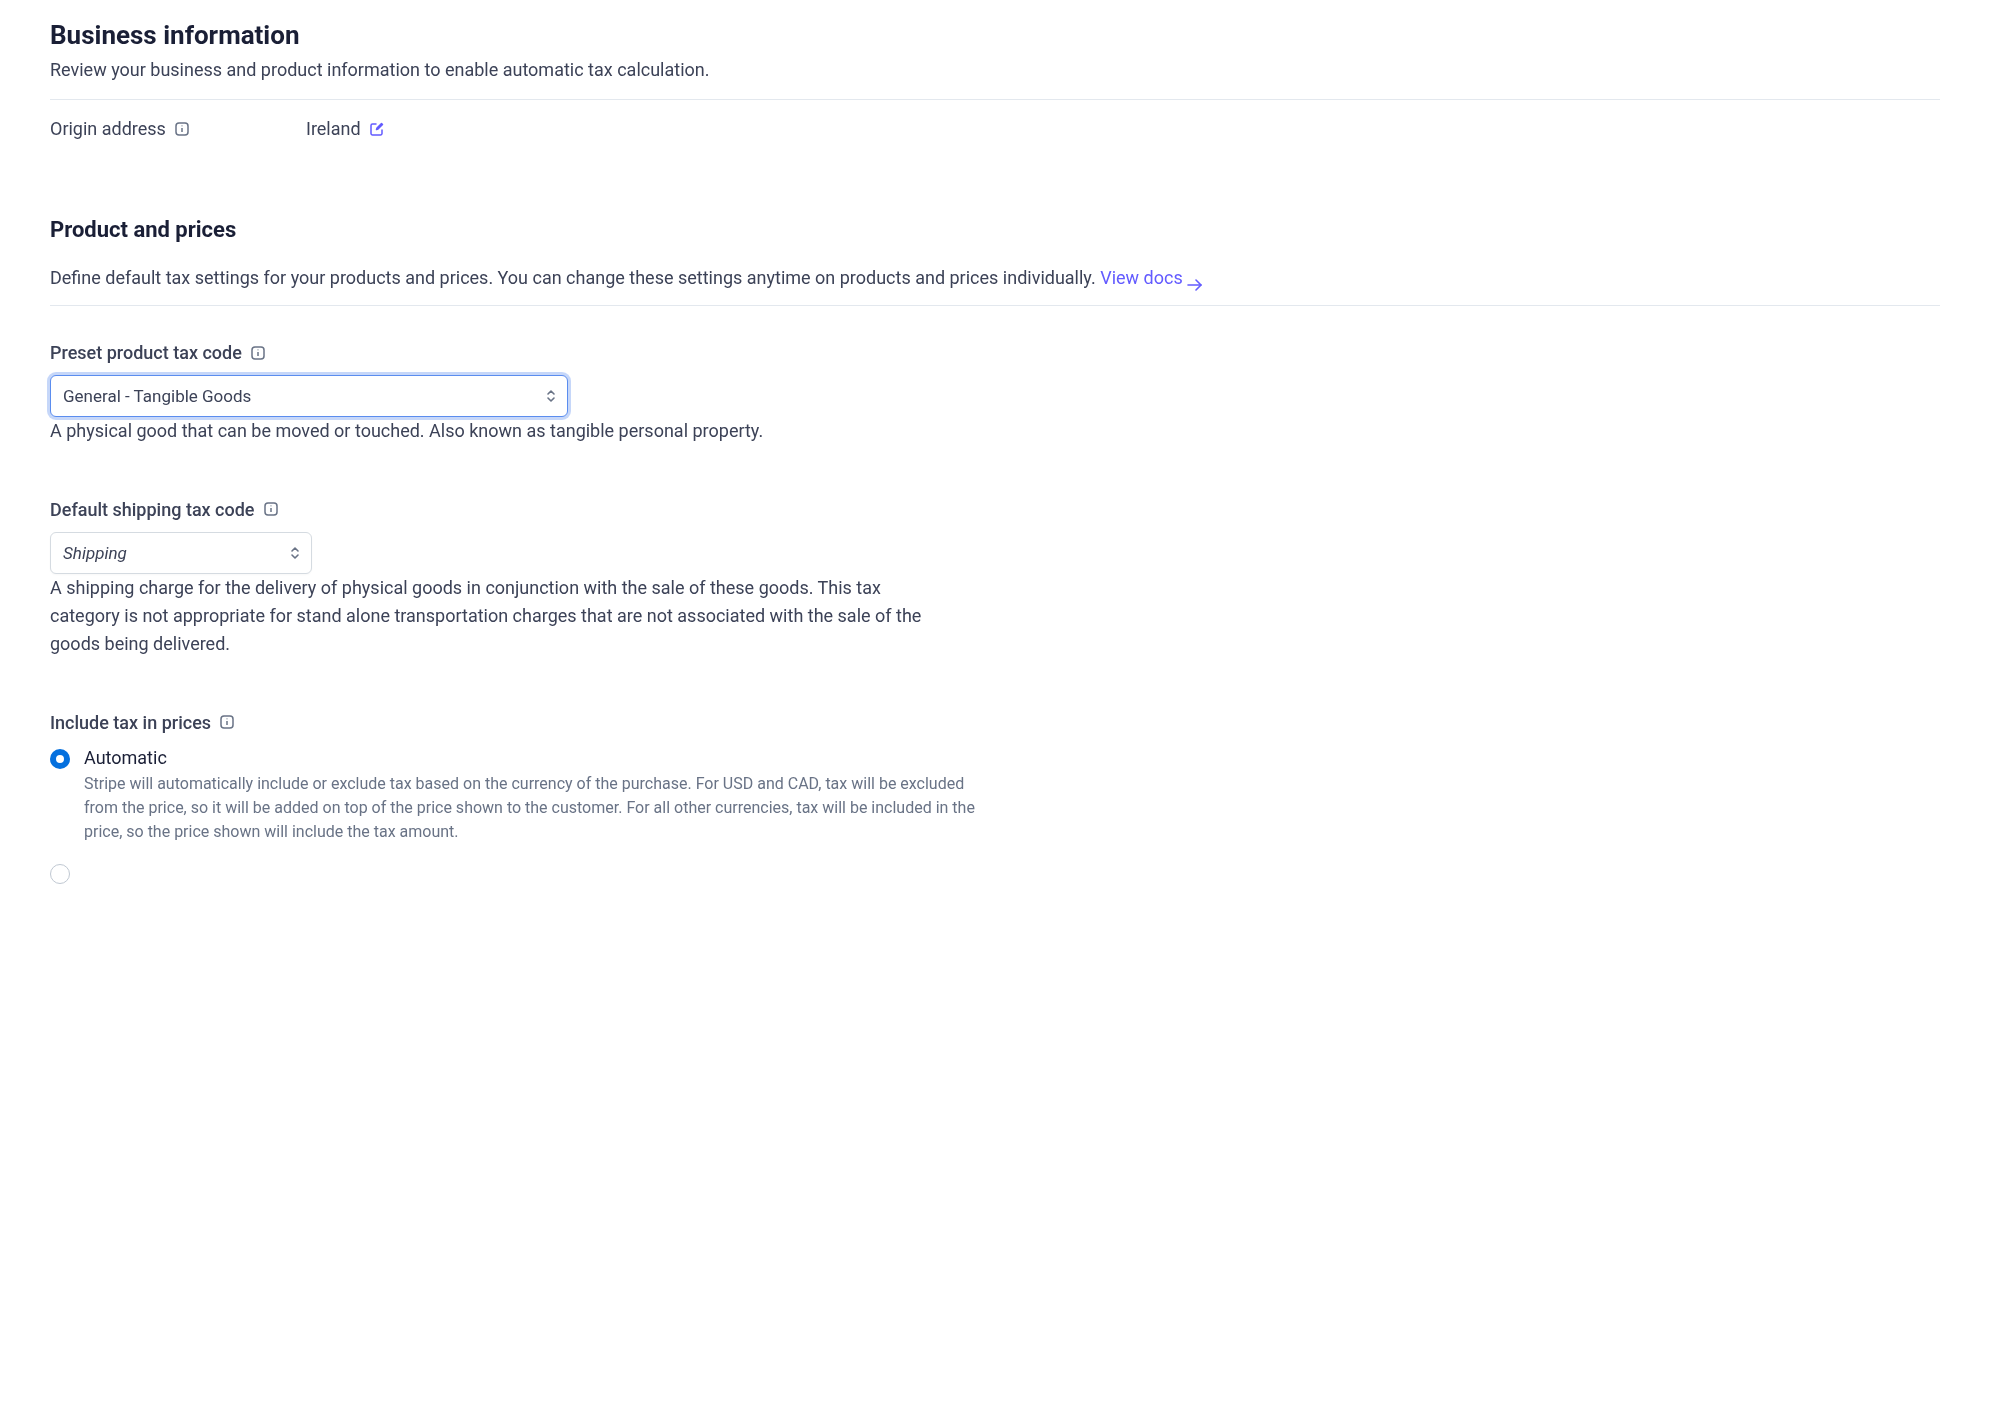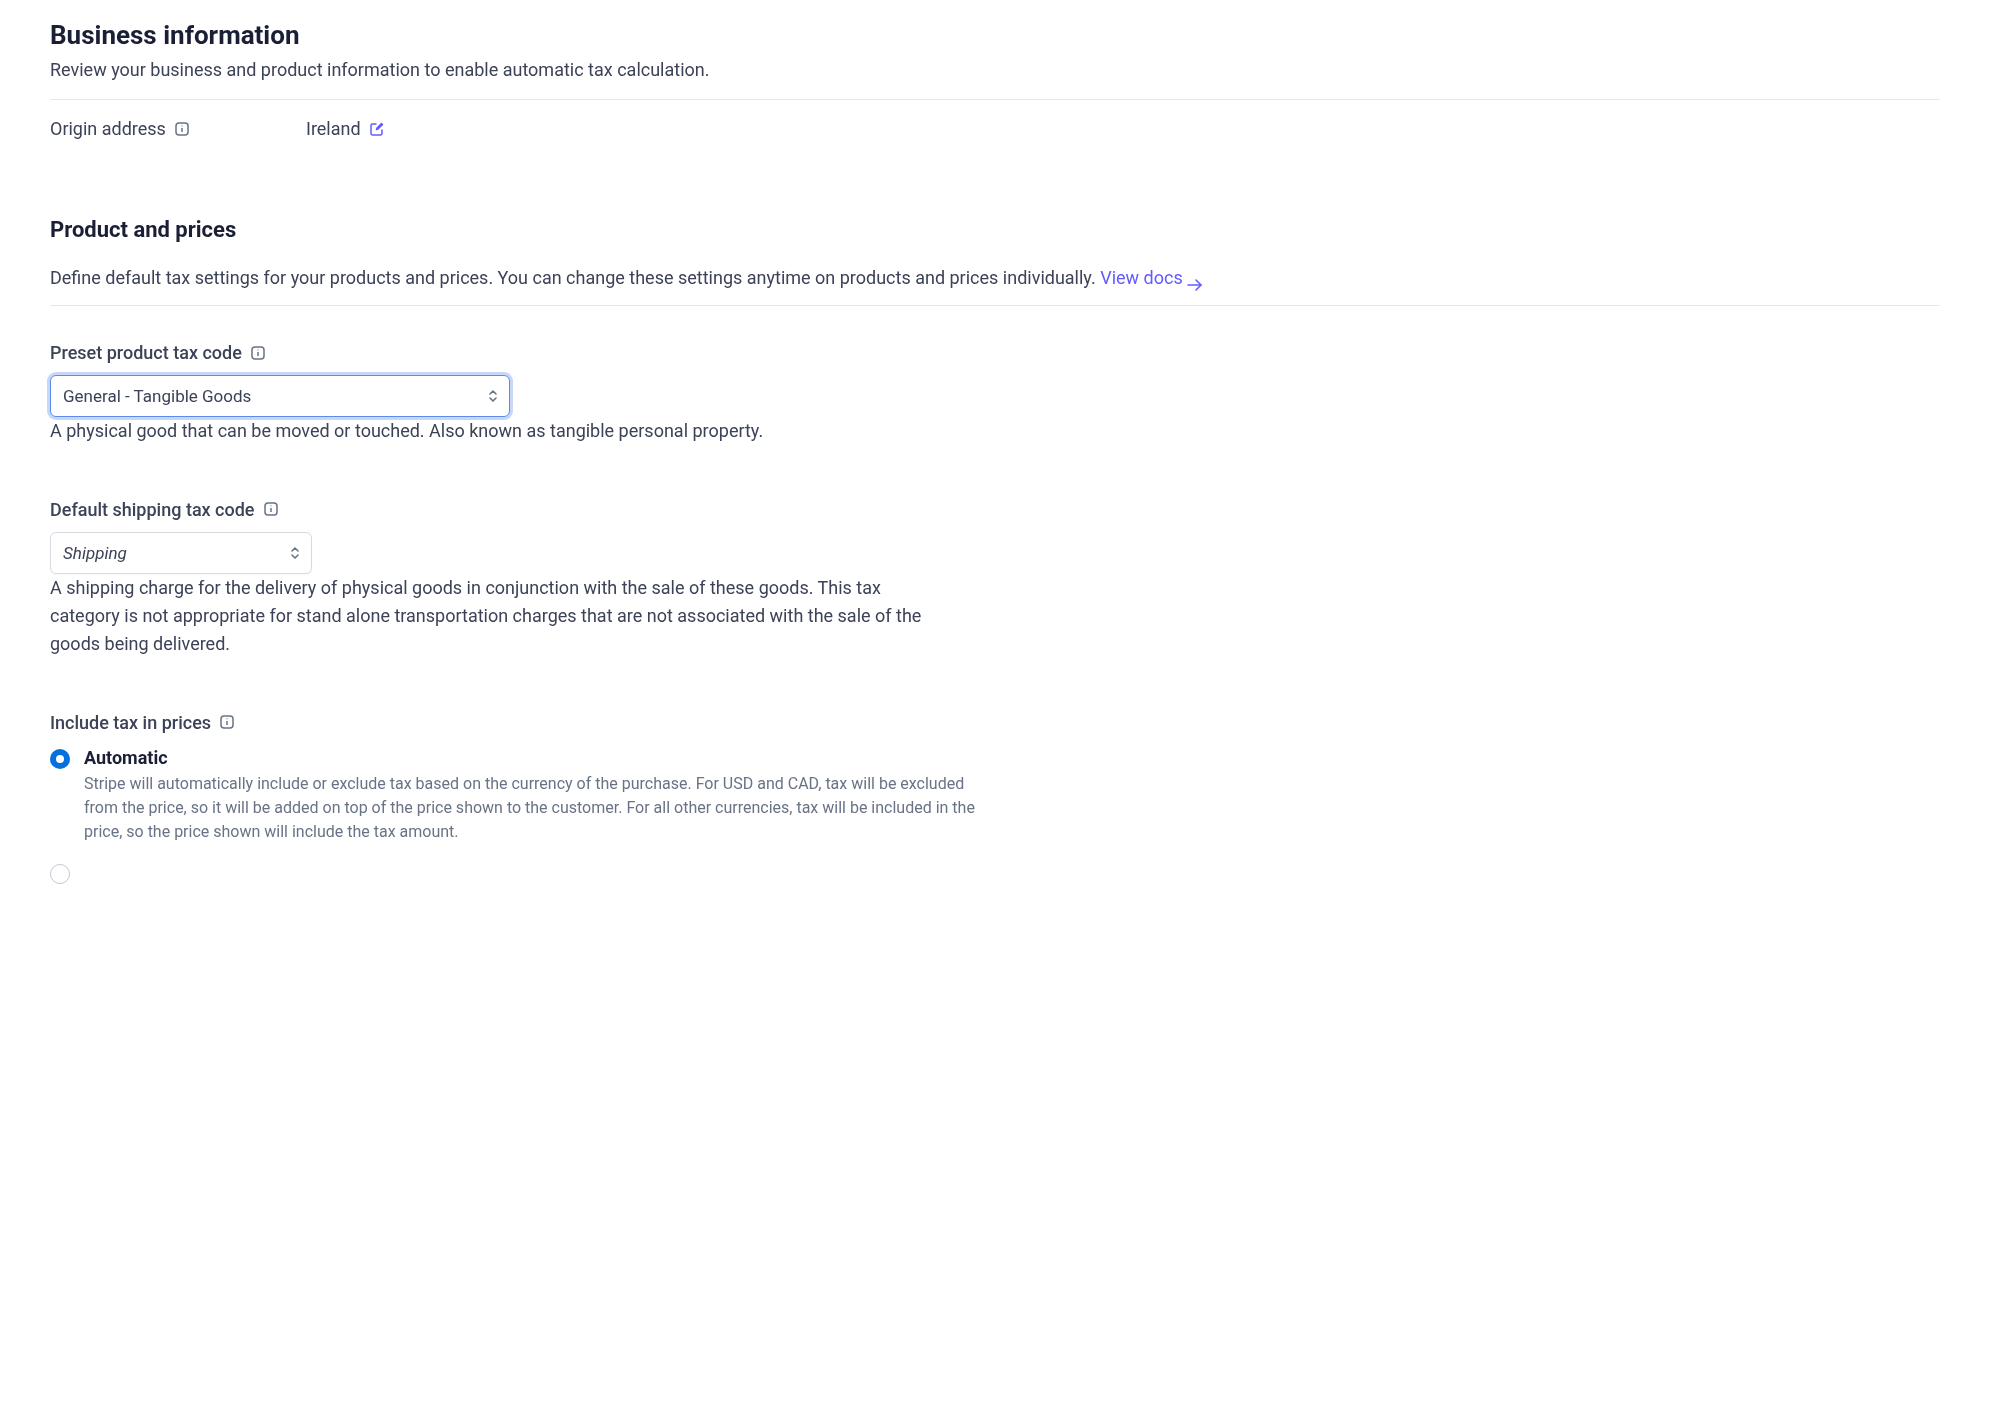--- a/index.html
+++ b/index.html
@@ -131,21 +131,21 @@
   }
   .radio.checked {
     border: 6px solid #0570de;
   }
   .radio-content {
     flex: 1;
     max-width: 900px;
   }
   .radio-title {
     font-size: 18px;
-    font-weight: 700;
+    font-weight: 400;
     color: #1a1f36;
     margin-bottom: 4px;
   }
   .radio-desc {
     font-size: 16px;
     color: #697386;
     line-height: 1.5;
   }
   .info-icon, .edit-icon {
     display: inline-flex;
@@ -209,21 +209,21 @@
 <div class="field-label">
   <span>Preset product tax code</span>
   <span class="info-icon">
     <svg width="16" height="16" viewBox="0 0 16 16" fill="none" stroke="#697386" stroke-width="1.5">
       <rect x="2" y="2" width="12" height="12" rx="3"></rect>
       <line x1="8" y1="7" x2="8" y2="11"></line>
       <circle cx="8" cy="4.8" r="0.6" fill="#697386" stroke="none"></circle>
     </svg>
   </span>
 </div>
-<div class="select focused" style="width:460px;align-items:flex-end;">
+<div class="select focused" style="width:518px;align-items:flex-end;">
   <span>General - Tangible Goods</span>
   <span class="select-chevrons">
     <svg width="12" height="16" viewBox="0 0 12 16" fill="none" stroke="#697386" stroke-width="1.6" stroke-linecap="round" stroke-linejoin="round">
       <polyline points="3,6 6,3 9,6"></polyline>
       <polyline points="3,10 6,13 9,10"></polyline>
     </svg>
   </span>
 </div>
 <p class="field-description">A physical good that can be moved or touched. Also known as tangible personal property.</p>
 

